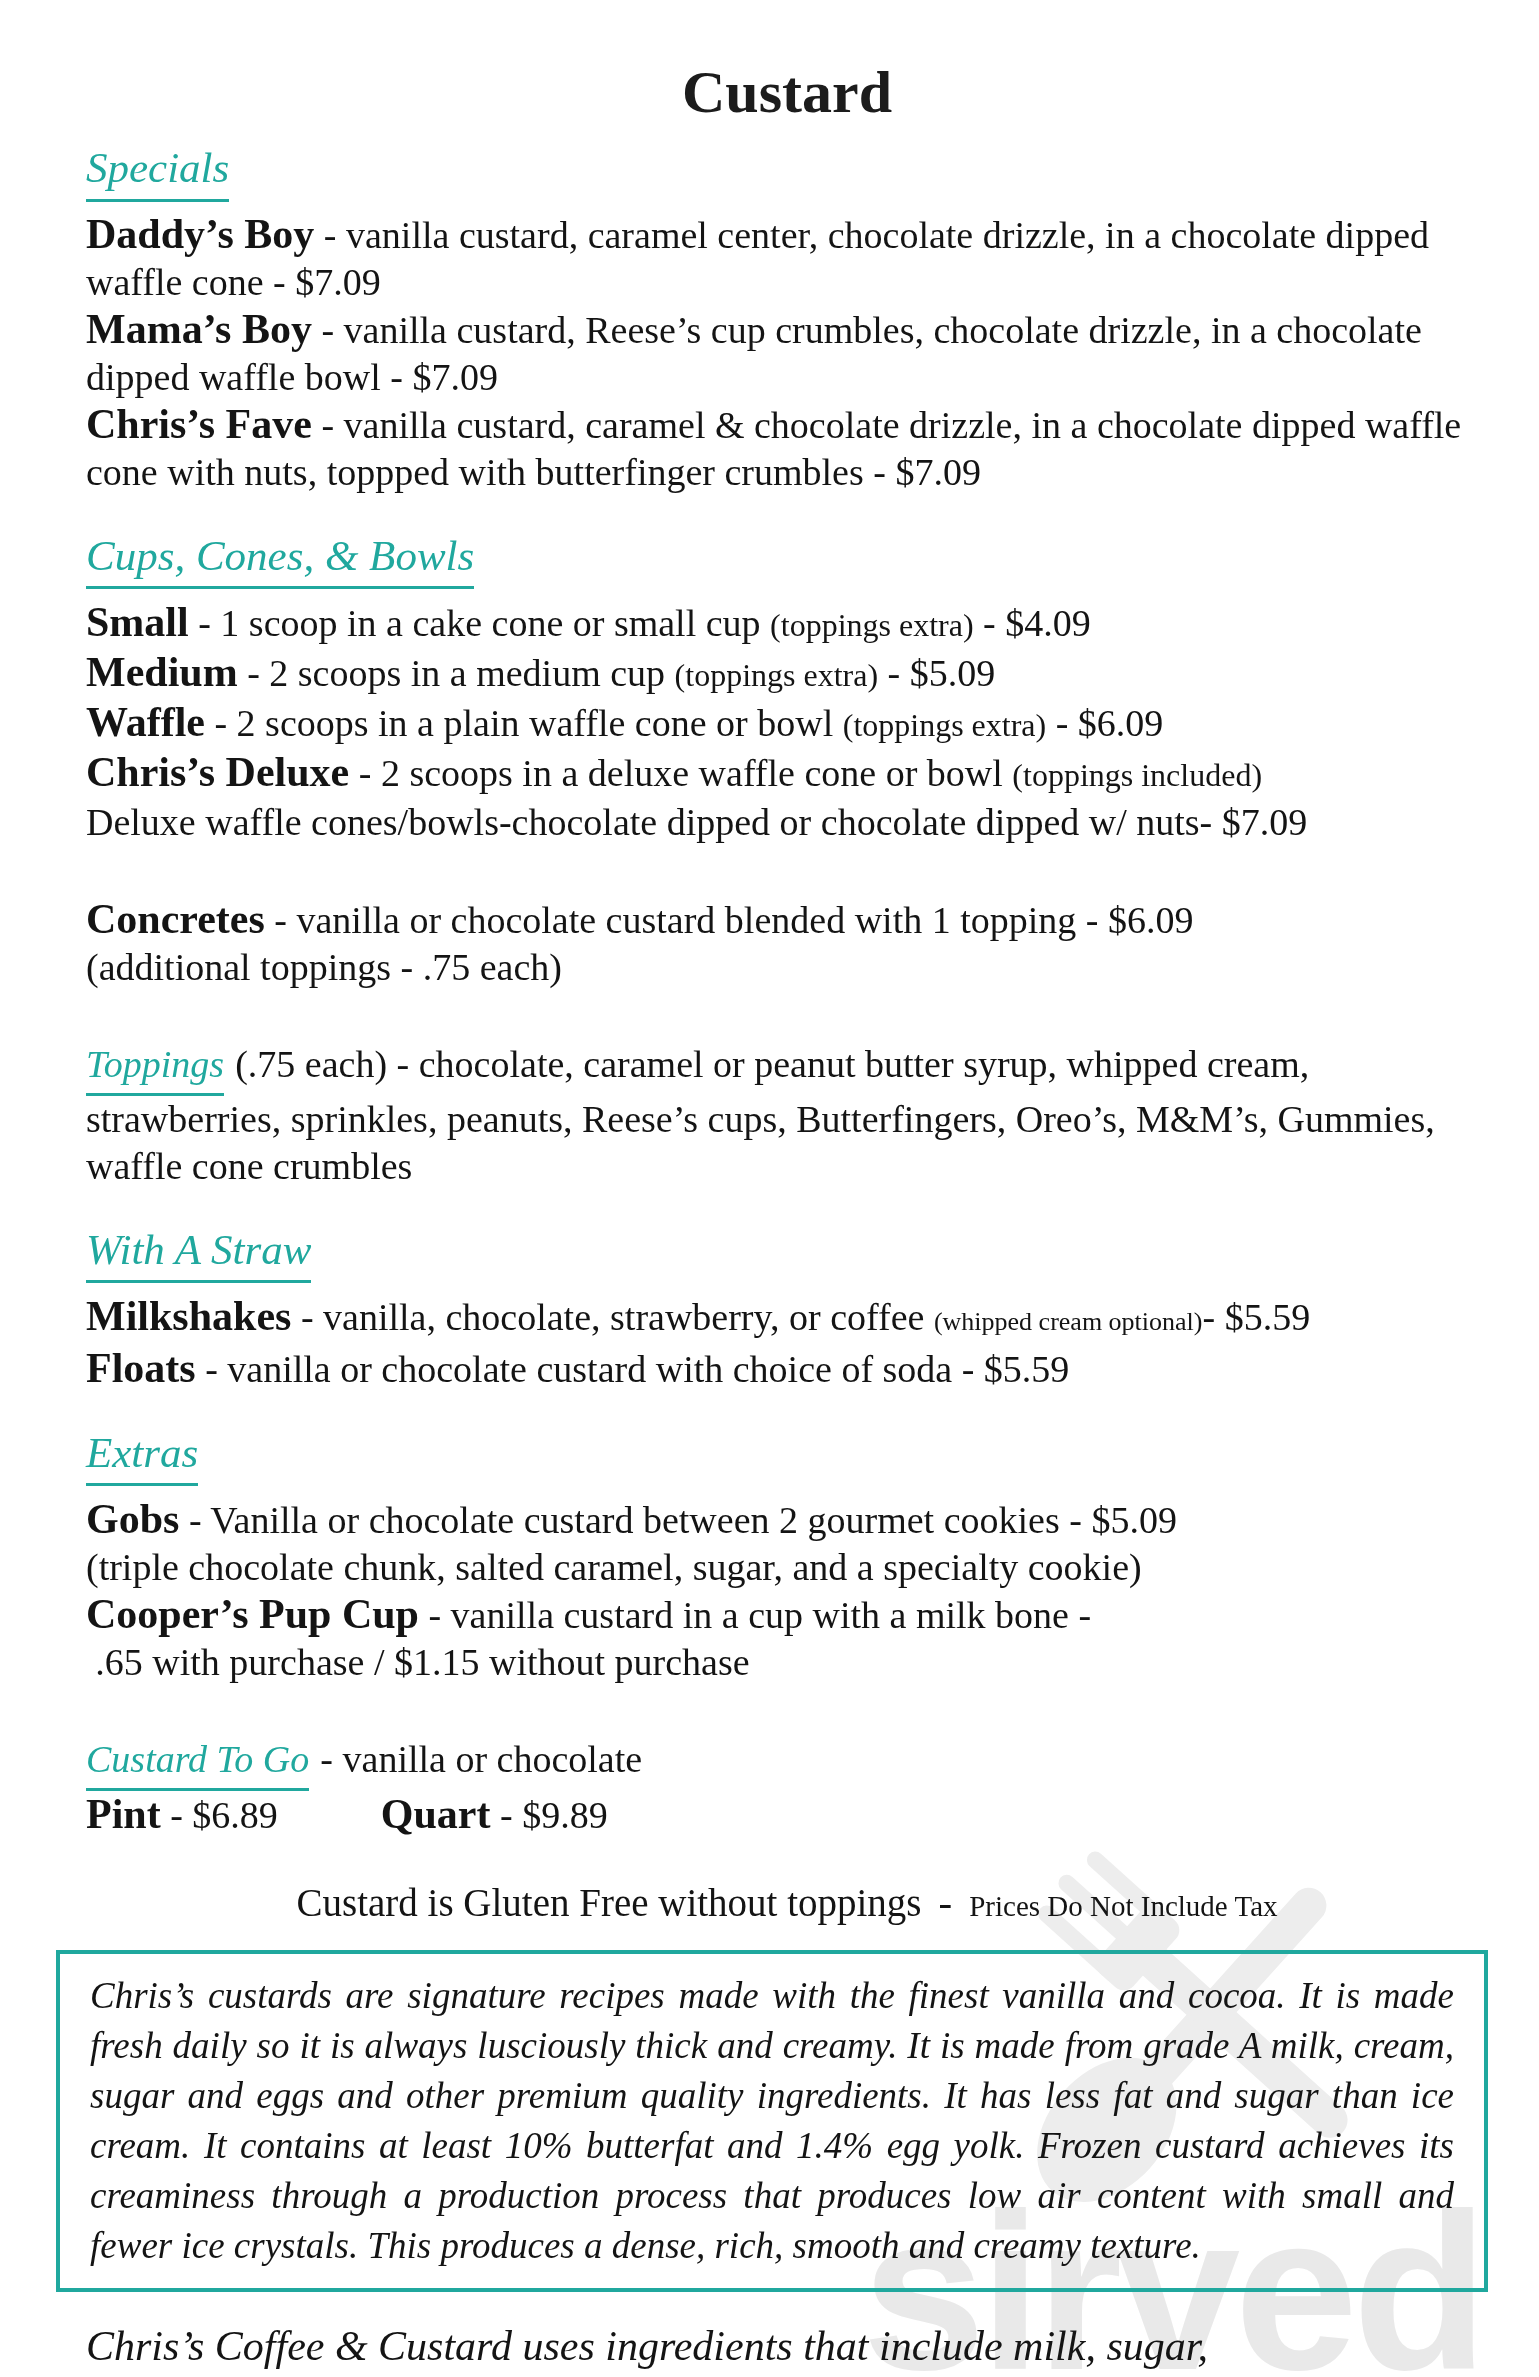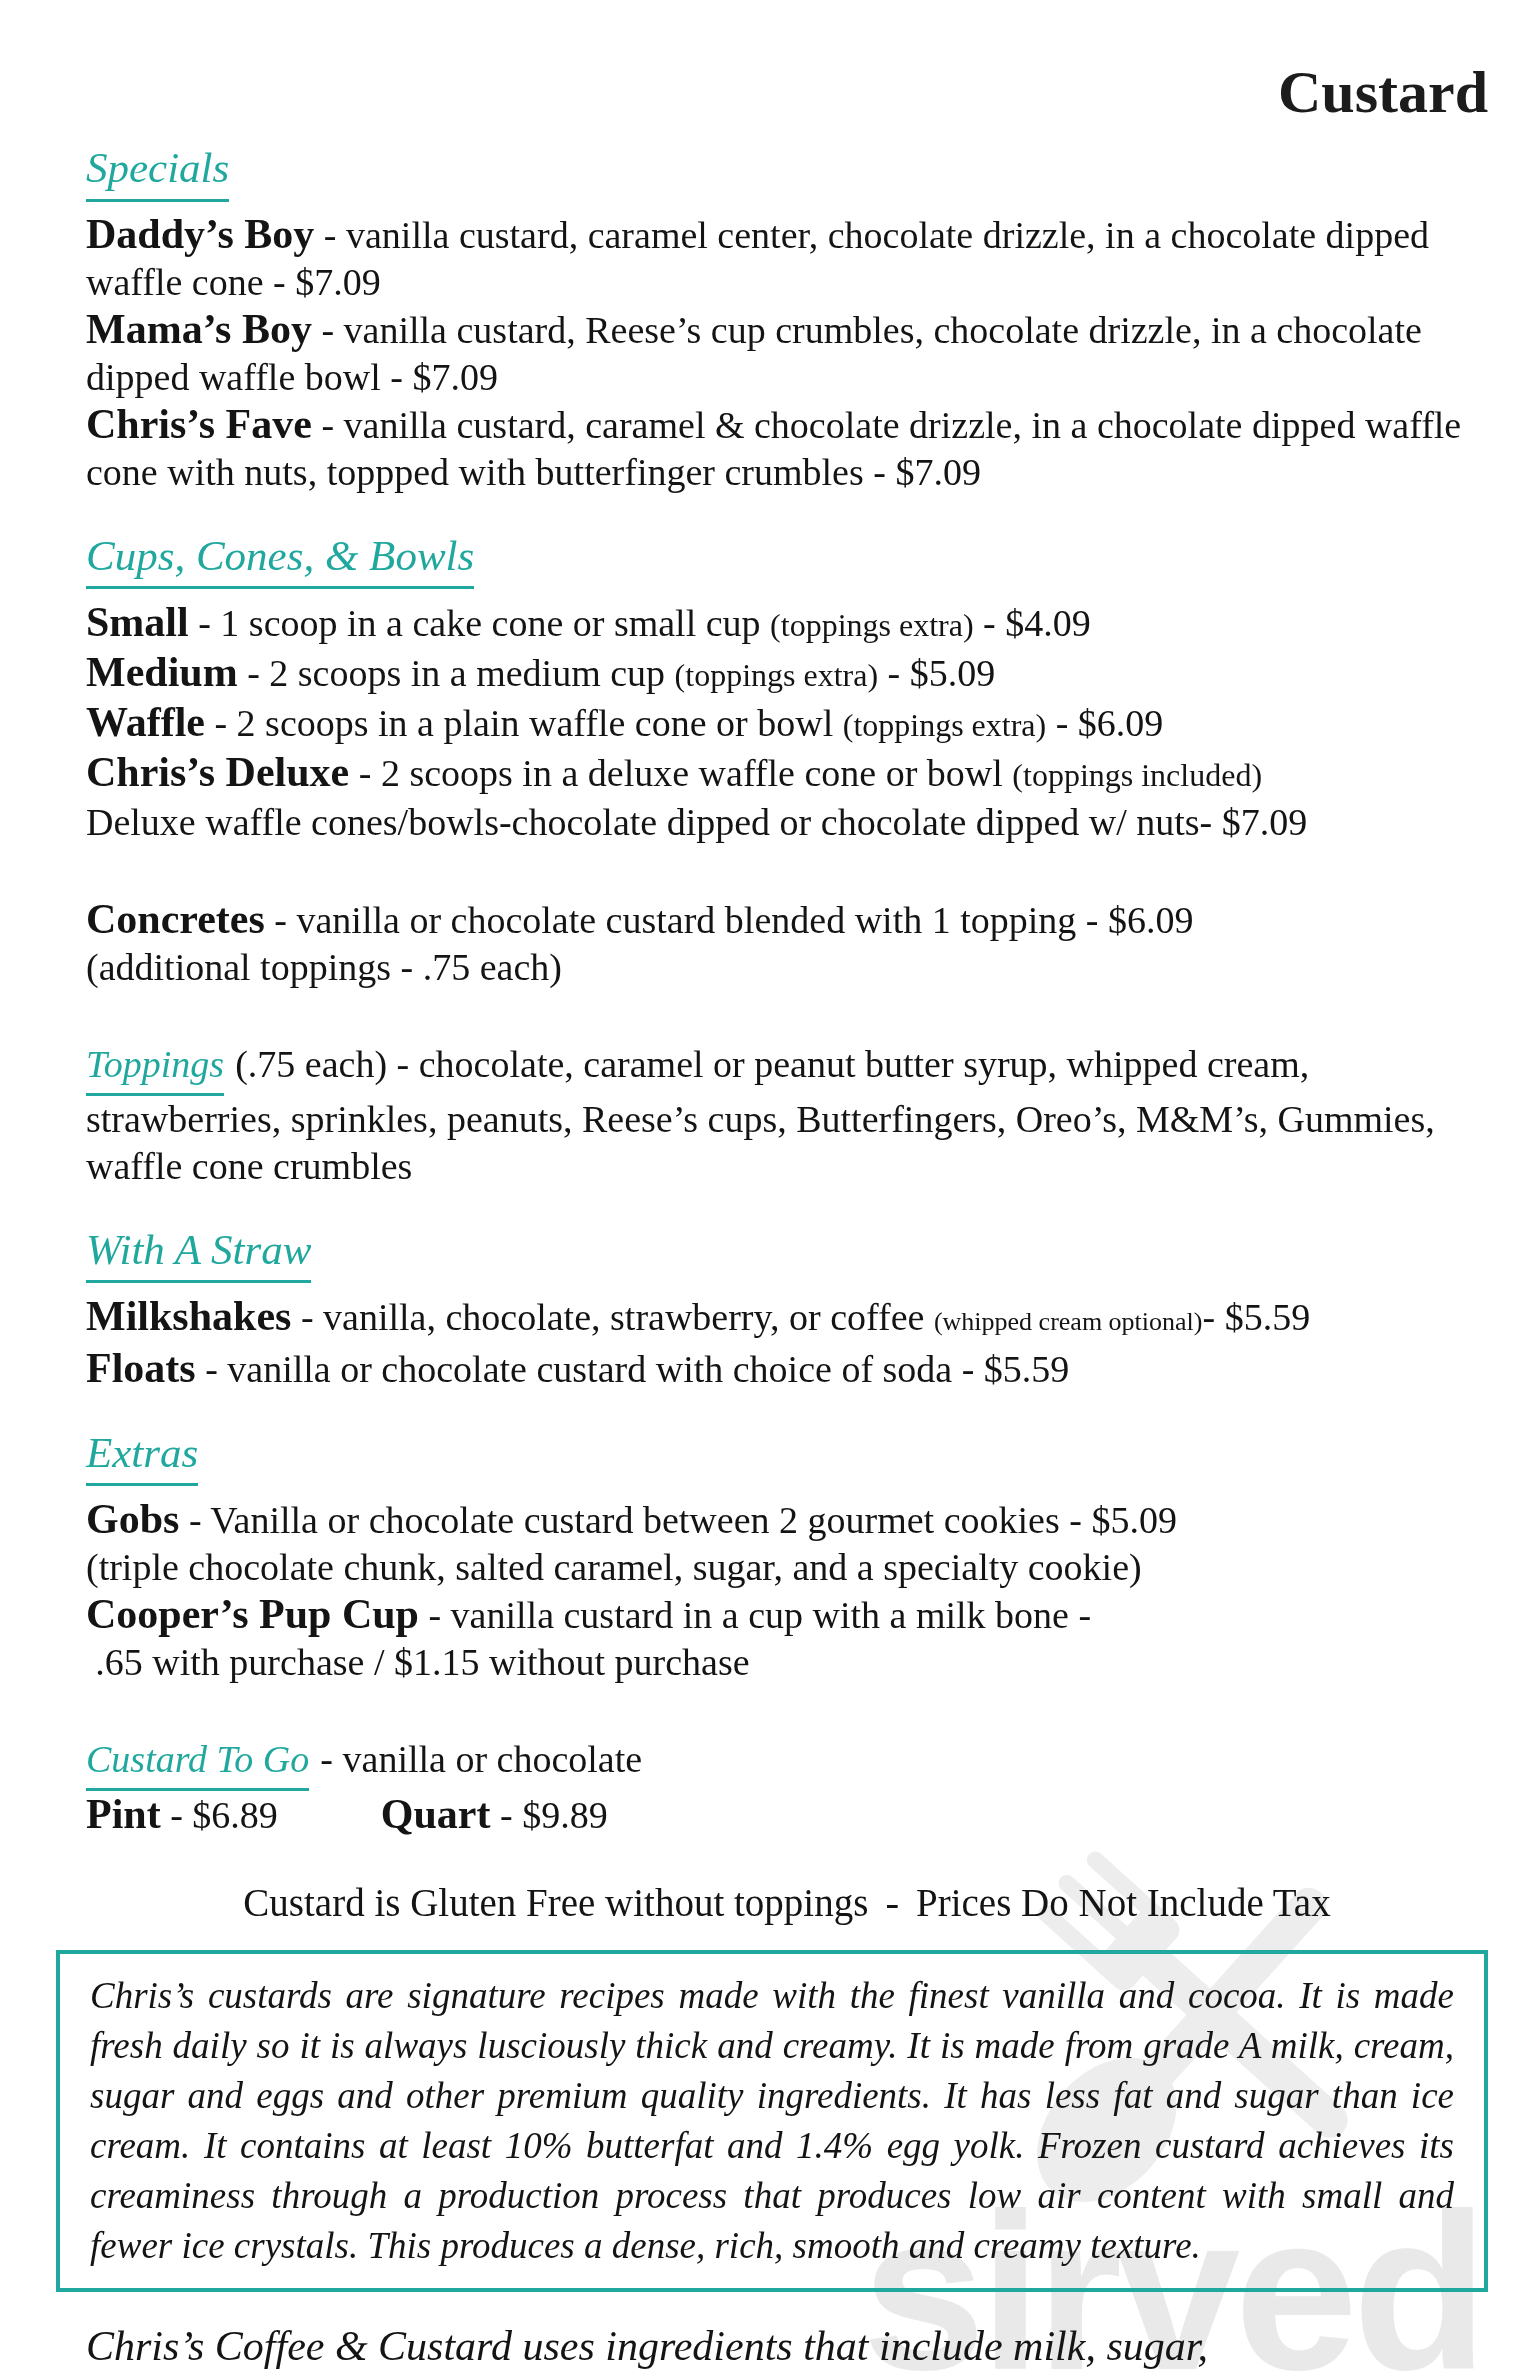--- a/index.html
+++ b/index.html
@@ -17,42 +17,42 @@
   .wm-logo { position: absolute; left: 960px; top: 1762px; }
   .wm-text {
     position: absolute; left: 862px; top: 2181px;
     font-family: "Liberation Sans", sans-serif;
     font-weight: bold; font-size: 222px; line-height: 1;
     letter-spacing: -5.6px; color: #e9e9e9; white-space: nowrap;
   }
   
   .content { position: relative; z-index: 1; padding: 58px 51px 0 86px; }
   .title {
-    margin: 0 0 15px 0; text-align: right;
+    margin: 0 0 15px 0; text-align: center;
     font-size: 60px; font-weight: bold; line-height: 1.15; color: #1c1c1c;
   }
   .sec-h { margin: 34px 0 9.3px 0; font-size: 43px; line-height: 1.2; }
   .hd {
     display: inline-block; color: var(--accent);
     font-style: italic; font-weight: normal;
     border-bottom: 3.7px solid var(--accent); padding-bottom: 5px; text-align: center;
   }
   .hd-inline { margin-right: 11.2px; }
   .item  { margin: 0; font-size: 38px; line-height: 47px; }
   .b     { font-weight: bold; font-size: 42px; }
   .paren    { font-size: 32px; }
   .paren-sm { font-size: 26px; font-family: Liberation Serif, serif; }
   .blk { margin-top: 50px; }
   .first-blk { margin-top: 7.5px; }
   .pup-line2 { padding-left: 9.3px; }
   .quart-gap { margin-left: 103px; }
   .gluten { margin: 39px 0 0 0; text-align: center; }
   .g1 { font-size: 39px; }
   .gsep { font-size: 41px; margin: 0 17px; }
-  .g2 { font-size: 39px; }
+  .g2 { font-size: 29px; }
   .about {
     margin: 24px 0 0 -30px;
     border: 4.7px solid var(--accent);
     padding: 15px 28px;
     background: transparent;
   }
   .about p {
     margin: 2px; font-style: italic;
     font-size: 37px; line-height: 50px; text-align: justify;
   }

